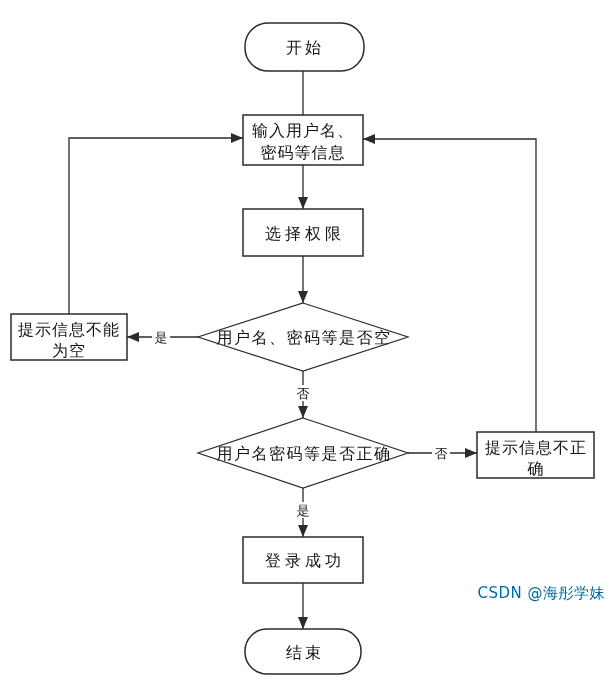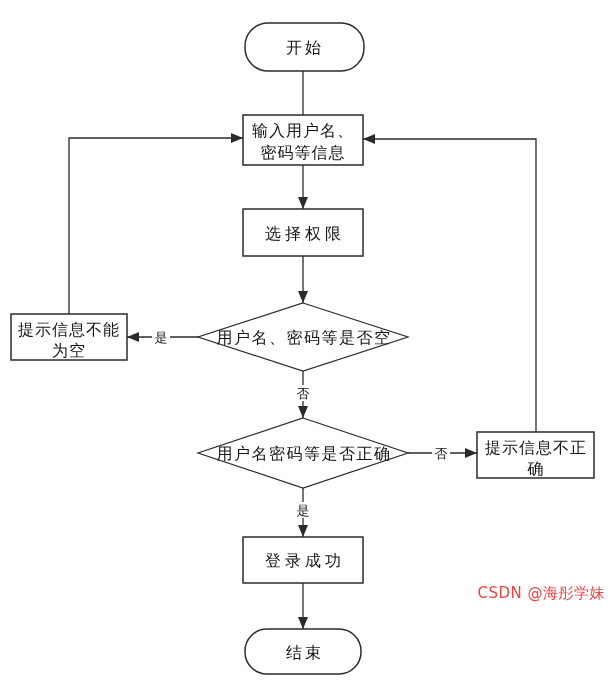--- a/index.html
+++ b/index.html
@@ -77,21 +77,21 @@
     fill: #ffffff;
     stroke: none;
   }
   .watermark {
     position: absolute;
     right: 8px;
     bottom: 8px;
     font-family: "DejaVu Sans", sans-serif;
     font-size: 15px;
     letter-spacing: 0.5px;
-    color: #ef4444;
+    color: #0369a1;
     user-select: none;
   }
 </style>
 </head>
 <body>
 
 <div class="canvas">
   <svg class="flow" viewBox="0 0 613 687" xmlns="http://www.w3.org/2000/svg">
     <defs>
       <marker id="arrow" markerUnits="userSpaceOnUse" markerWidth="12" markerHeight="10" refX="12" refY="5" orient="auto">

